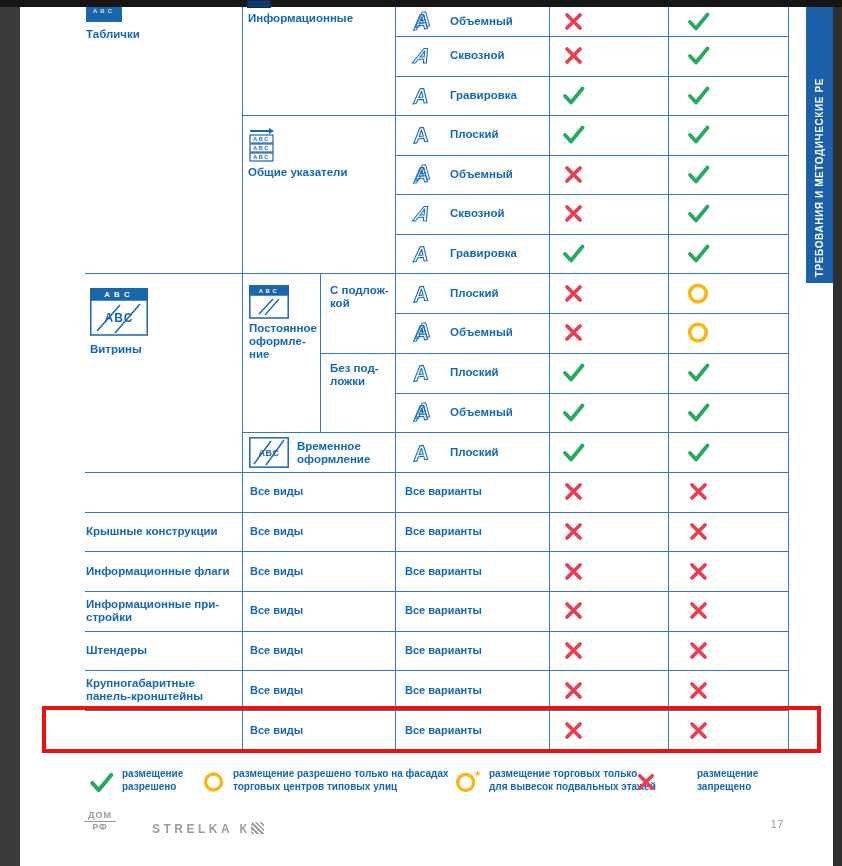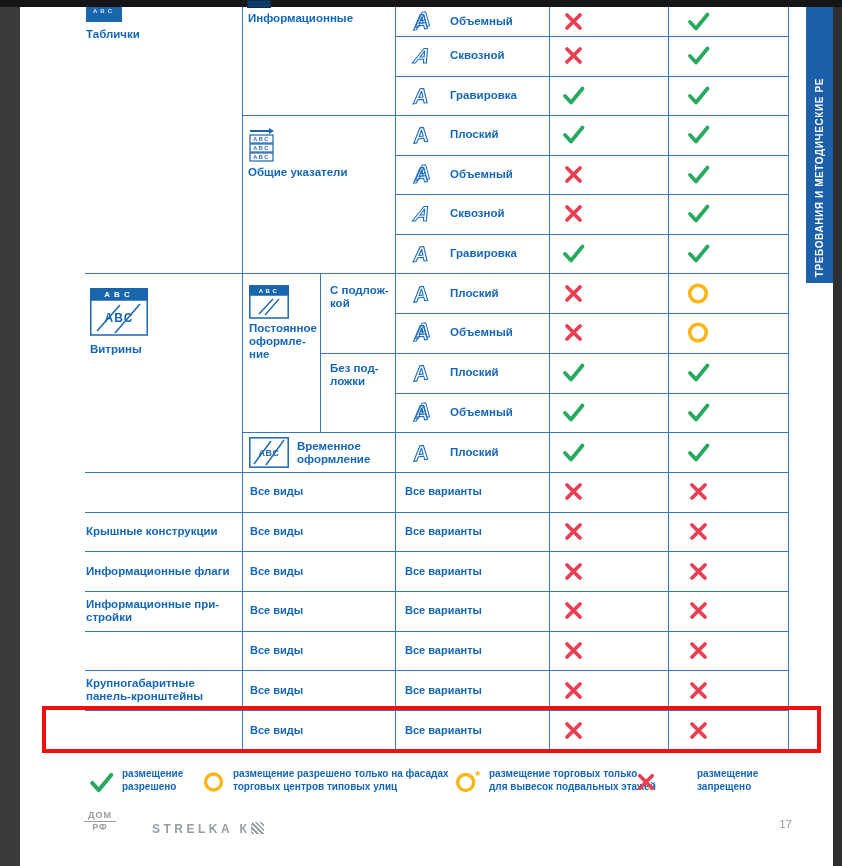--- a/index.html
+++ b/index.html
@@ -318,20 +318,21 @@
       <div style="position: absolute; left: 561px; top: 591px; height: 39.5px; display: flex; align-items: center; z-index: 2;">
         <svg width="25" height="25" viewBox="0 0 25 25">
           <path d="M6 6 L19 19 M19 6 L6 19" stroke="#e84053" stroke-width="3.8" fill="none" stroke-linecap="round"></path>
         </svg>
       </div>
       <div style="position: absolute; left: 686px; top: 591px; height: 39.5px; display: flex; align-items: center; z-index: 2;">
         <svg width="25" height="25" viewBox="0 0 25 25">
           <path d="M6 6 L19 19 M19 6 L6 19" stroke="#e84053" stroke-width="3.8" fill="none" stroke-linecap="round"></path>
         </svg>
       </div>
+      <div class=" lbl" style="position: absolute; left: 86px; top: 630.5px; width: 150px; height: 39.5px; display: flex; align-items: center; z-index: 2;">Штендеры</div>
       <div class=" lbl-sm" style="position: absolute; left: 250px; top: 630.5px; height: 39.5px; display: flex; align-items: center; z-index: 2;">Все виды</div>
       <div class=" lbl-sm" style="position: absolute; left: 405px; top: 630.5px; height: 39.5px; display: flex; align-items: center; z-index: 2;">Все варианты</div>
       <div style="position: absolute; left: 561px; top: 630.5px; height: 39.5px; display: flex; align-items: center; z-index: 2;">
         <svg width="25" height="25" viewBox="0 0 25 25">
           <path d="M6 6 L19 19 M19 6 L6 19" stroke="#e84053" stroke-width="3.8" fill="none" stroke-linecap="round"></path>
         </svg>
       </div>
       <div style="position: absolute; left: 686px; top: 630.5px; height: 39.5px; display: flex; align-items: center; z-index: 2;">
         <svg width="25" height="25" viewBox="0 0 25 25">
           <path d="M6 6 L19 19 M19 6 L6 19" stroke="#e84053" stroke-width="3.8" fill="none" stroke-linecap="round"></path>
@@ -466,14 +467,14 @@
   <div id="rstrip"></div>
 
   <div id="redrect"></div>
 
   <div id="logo" class="abs footer-gray" style="left:84px;top:811px;width:32px;z-index:2;">
     <div>ДОМ</div>
     <div style="border-top:1.5px solid #989da2;margin-top:1px;padding-top:1px;">РФ</div>
   </div>
   <div id="brand" class="abs footer-gray" style="left:152px;top:822px;z-index:2;">STRELKA КБ</div>
   <div id="hatch" class="abs" style="left:252px;top:822px;z-index:2;"></div>
-  <div class="abs footer-gray" style="left:762px;top:818px;width:30px;text-align:right;font-size:11.5px;z-index:2;">17</div>
+  <div class="abs footer-gray" style="left:762px;top:818px;width:30px;text-align:center;font-size:11.5px;z-index:2;">17</div>
 </div>
 
 </body></html>

